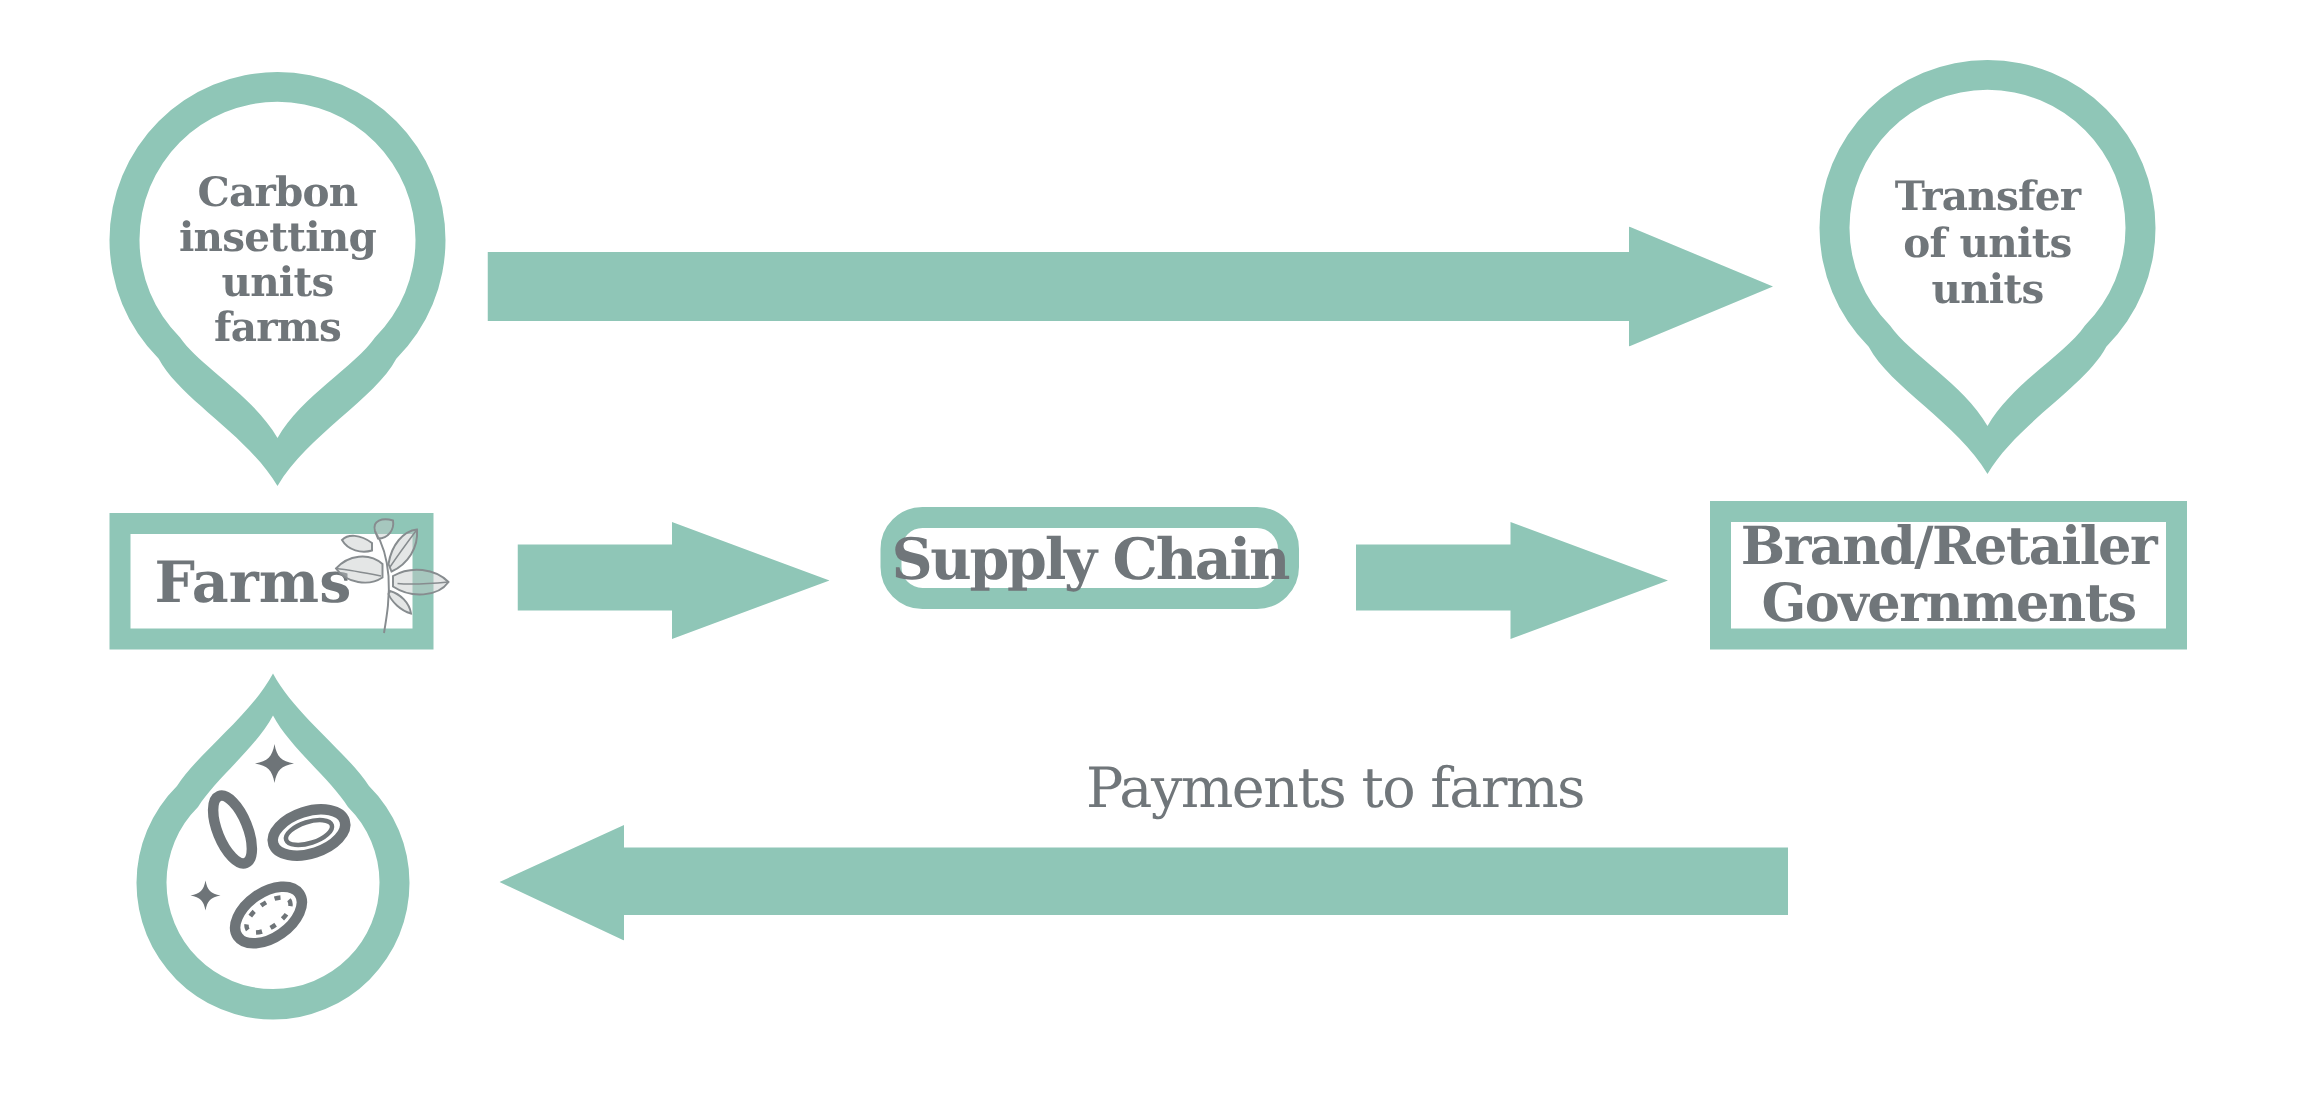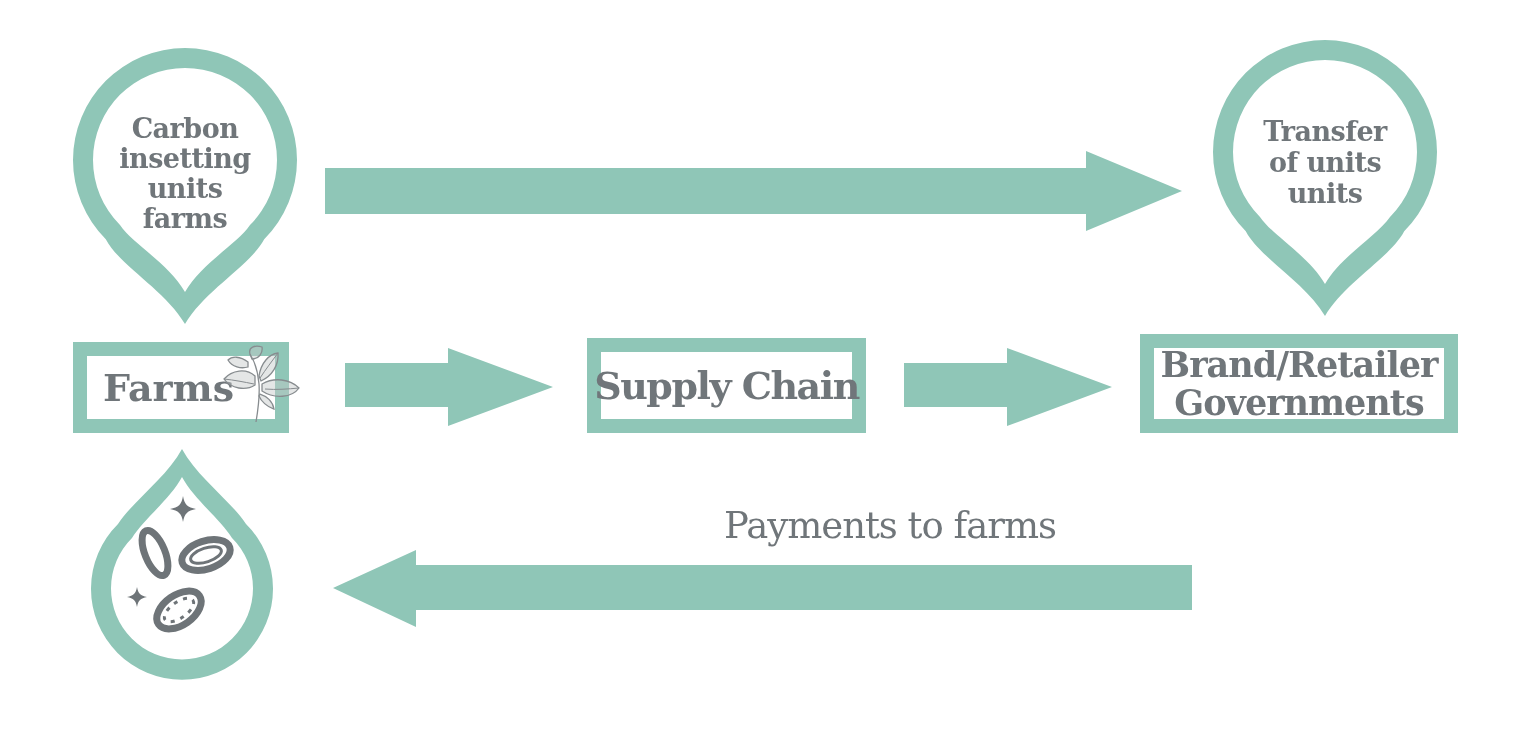--- a/index.html
+++ b/index.html
@@ -84,21 +84,21 @@
       </g>
     </svg>
   </div>
 
   <div class="abs" style="left:345px;top:348px;width:208px;height:78px;">
     <svg class="shape" viewBox="0 0 208 78">
       <polygon class="teal-fill" points="0,15 103,15 103,0 208,39 103,78 103,59 0,59"></polygon>
     </svg>
   </div>
 
-  <div class="abs frame-box" style="left:587px;top:338px;width:279px;height:95px;justify-content:center;">
+  <div class="abs frame-box" style="left:587px;top:338px;width:279px;height:68px;justify-content:center;border-radius:28px;">
     <span class="box-label" style="font-size:38px;letter-spacing:-1.5px;">Supply Chain</span>
   </div>
 
   <div class="abs" style="left:904px;top:348px;width:208px;height:78px;">
     <svg class="shape" viewBox="0 0 208 78">
       <polygon class="teal-fill" points="0,15 103,15 103,0 208,39 103,78 103,59 0,59"></polygon>
     </svg>
   </div>
 
   <div class="abs frame-box" style="left:1140px;top:334px;width:318px;height:99px;justify-content:center;">

